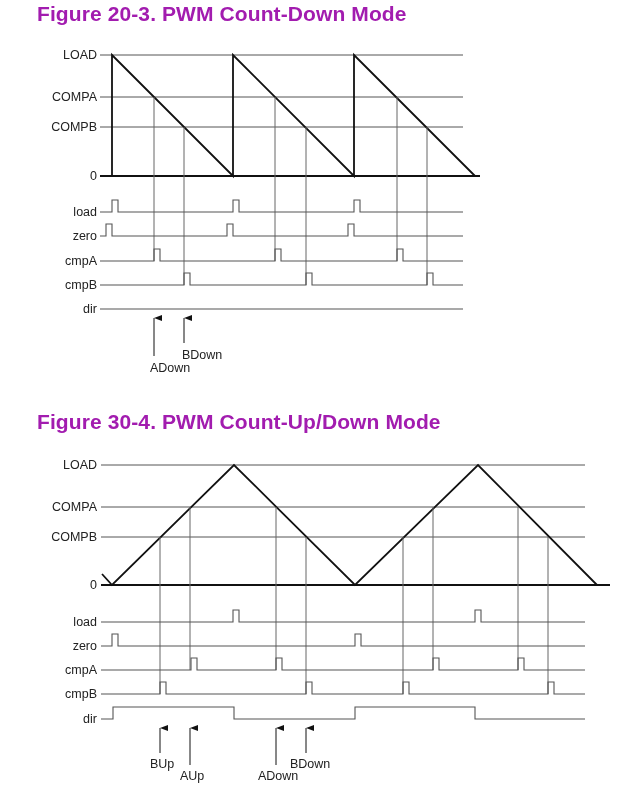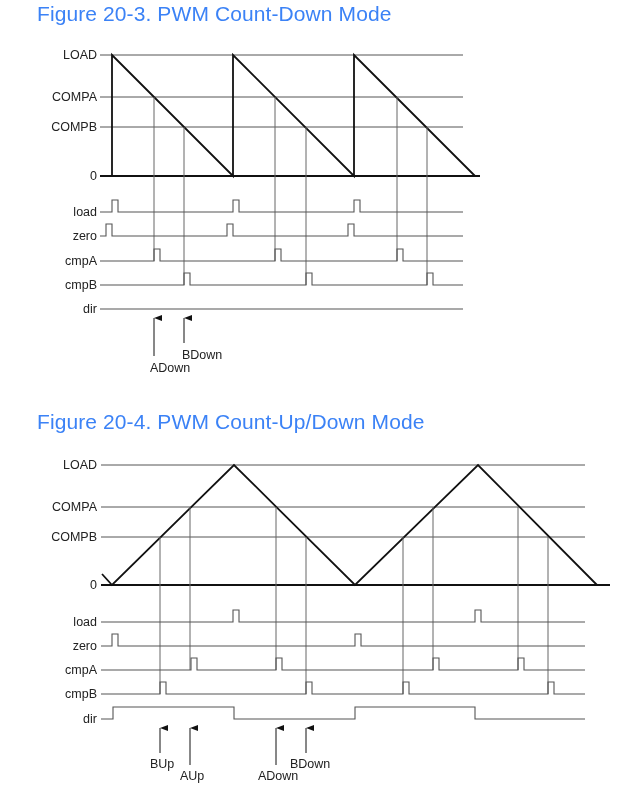--- a/index.html
+++ b/index.html
@@ -1,27 +1,27 @@
 <!DOCTYPE html>
 <html><head>
 <meta charset="utf-8">
 <style>
   html,body{margin:0;padding:0;background:#ffffff;}
   body{width:638px;height:799px;position:relative;overflow:hidden;font-family:"Liberation Sans",sans-serif;color:#111;}
-  .fig-title{position:absolute;left:37px;font-weight:normal;font-size:21px;letter-spacing:0.1px;color:#3b82f6;white-space:nowrap;}
+  .fig-title{position:absolute;left:37px;font-weight:bold;font-size:21px;letter-spacing:0.1px;color:#a21caf;white-space:nowrap;}
   #t1{top:2px;}
   #t2{top:410px;}
   svg{position:absolute;left:0;top:0;}
   svg text{font-family:"Liberation Sans",sans-serif;font-size:12.5px;fill:#222;}
 </style>
 </head>
 <body>
 
 <div id="t1" class="fig-title">Figure 20-3. PWM Count-Down Mode</div>
-<div id="t2" class="fig-title">Figure 20-4. PWM Count-Up/Down Mode</div>
+<div id="t2" class="fig-title">Figure 30-4. PWM Count-Up/Down Mode</div>
 
 <svg width="638" height="799" viewBox="0 0 638 799">
   <defs>
     <marker id="arrowhead" markerWidth="6" markerHeight="8" refX="3" refY="0" orient="auto" markerUnits="userSpaceOnUse">
       <path d="M0,8 L3,0 L6,8 Z" fill="#111"></path>
     </marker>
   </defs>
 
   <g>
 

